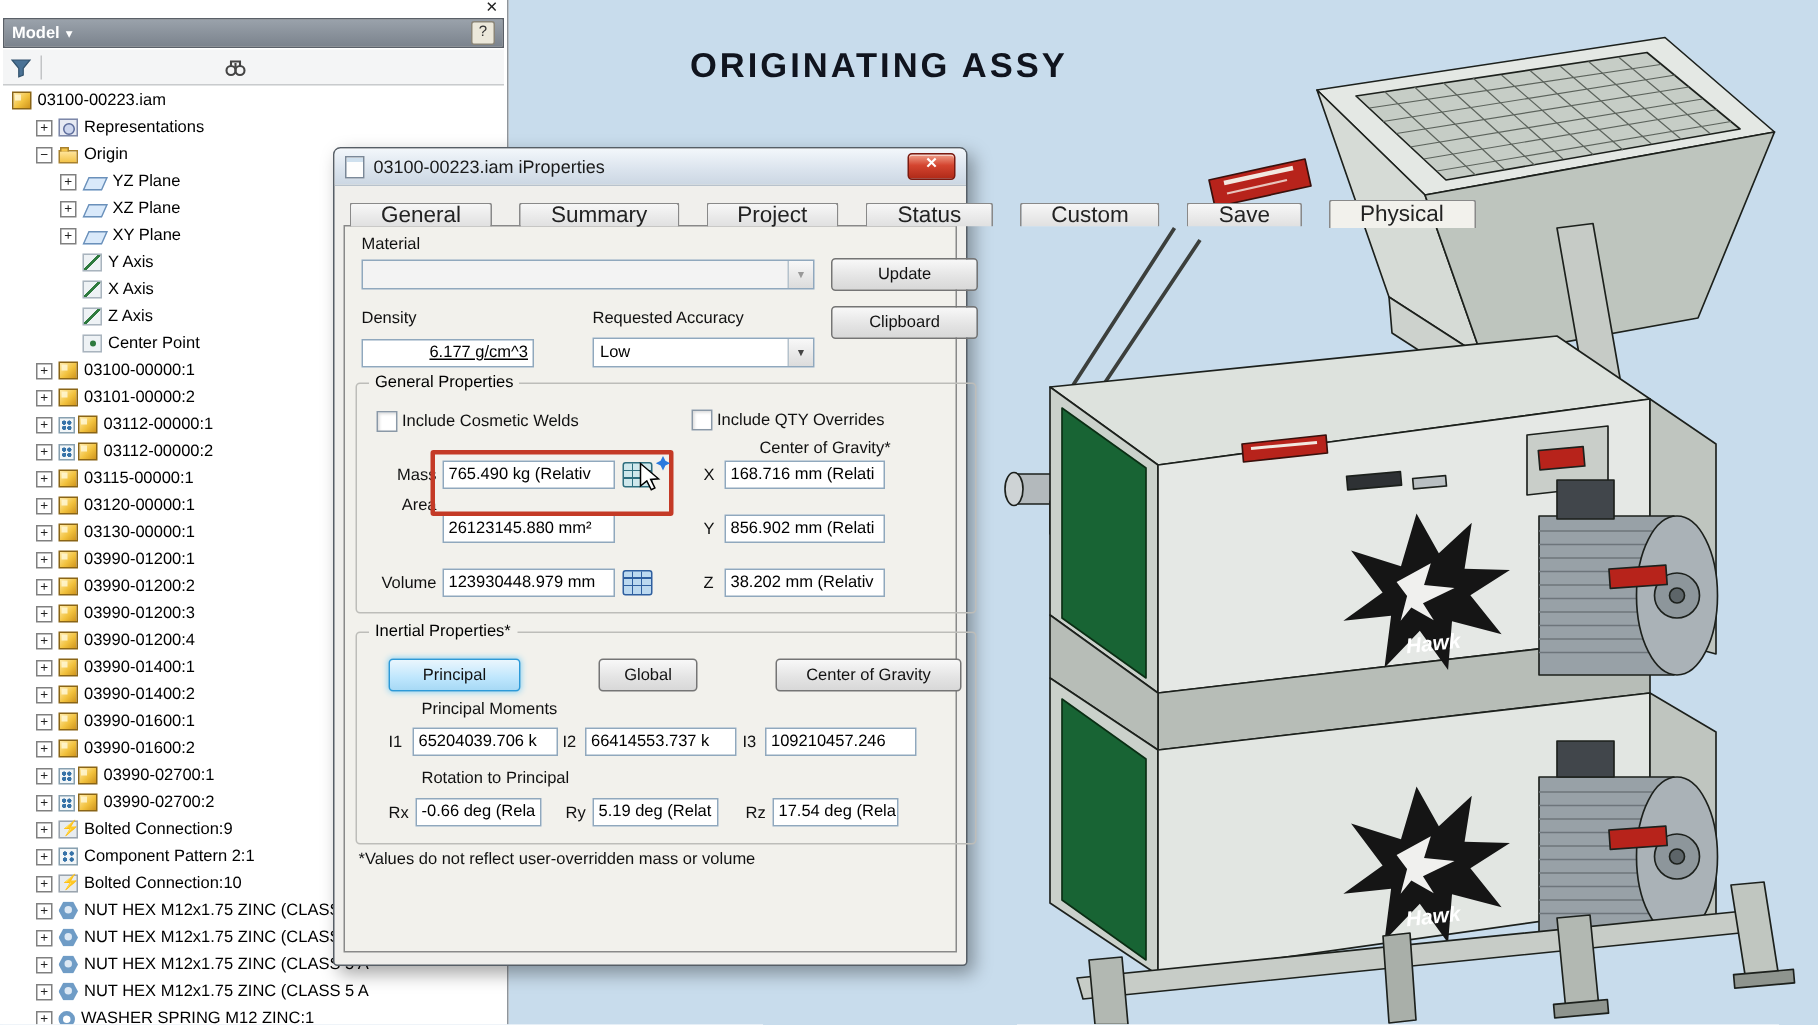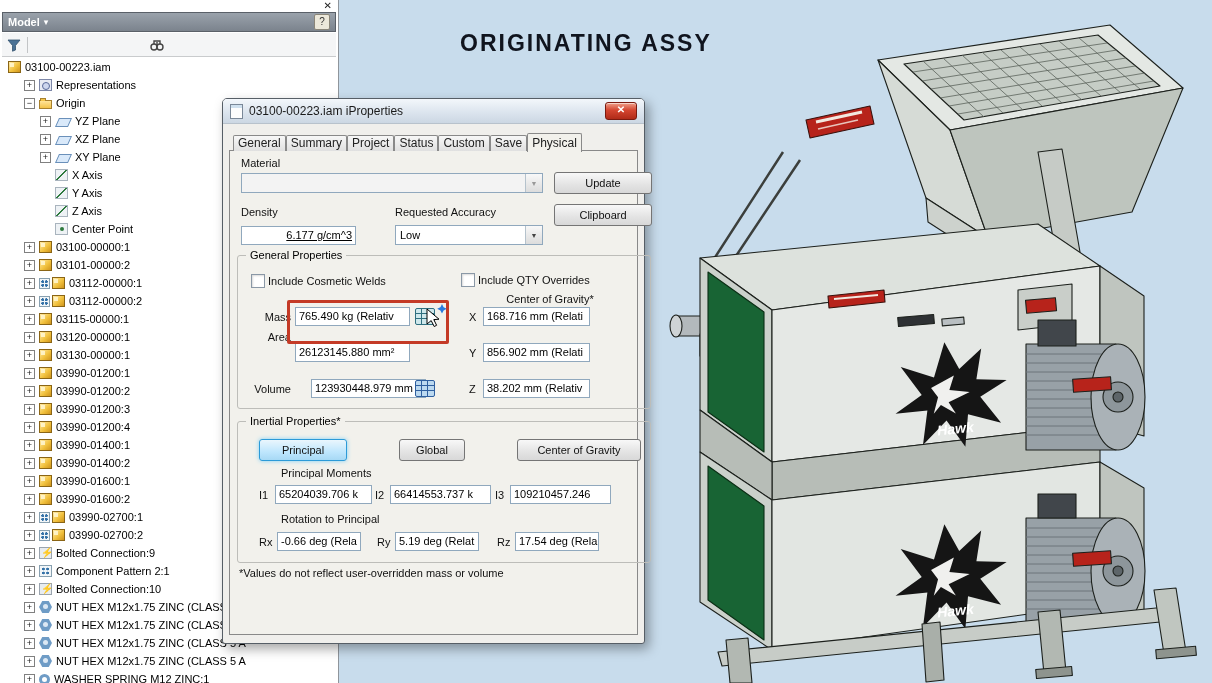--- a/index.html
+++ b/index.html
@@ -61,22 +61,22 @@
   .dialog{position:absolute;left:222px;top:98px;width:423px;height:546px;background:#f0efec;
     border:1px solid #565e66;border-radius:5px 5px 3px 3px;box-shadow:4px 5px 12px rgba(0,0,0,.35);box-sizing:border-box;}
   .dlg-titlebar{height:24px;background:linear-gradient(#f3f7fb,#dae3ed 60%,#ccd7e3);border-bottom:1px solid #b8c2cc;
     border-radius:4px 4px 0 0;display:flex;align-items:center;padding:0 7px;}
   .dlg-ico{width:11px;height:13px;background:#fdfdfd;border:1px solid #7a8898;box-shadow:inset 0 3px 0 #cfe0ee;flex:none;}
   .dlg-title{font-size:12px;color:#1a1a1a;margin-left:6px;}
   .dlg-close{margin-left:auto;width:30px;height:16px;background:linear-gradient(#f0a08a,#d44530 45%,#b02a18);
     border:1px solid #7a1a10;border-radius:3px;color:#fff;font-size:10px;line-height:14px;text-align:center;font-weight:bold;
     box-shadow:inset 0 1px 0 rgba(255,255,255,.55);}
   .tabs{position:absolute;left:10px;top:33px;display:flex;align-items:flex-end;height:19px;z-index:2;}
-  .tab{padding:0 4px;font-size:12px;height:15px;line-height:15px;background:linear-gradient(#f7f7f7,#e0e0e0);
-    border:1px solid #898989;border-bottom:none;border-radius:2px 2px 0 0;margin-right:0;color:#222;}
+  .tab{padding:0 20px;font-size:15px;height:15px;line-height:15px;background:linear-gradient(#f7f7f7,#e0e0e0);
+    border:1px solid #898989;border-bottom:none;border-radius:2px 2px 0 0;margin-right:18px;color:#222;}
   .tab.active{background:#f2f1ec;height:18px;line-height:18px;margin-bottom:-1px;position:relative;}
   .tab-page{position:absolute;left:6px;top:51px;right:6px;bottom:8px;border:1px solid #898989;background:#f2f1ec;}
   .lbl{position:absolute;font-size:11px;color:#111;white-space:nowrap;z-index:3;}
   .lbl.r{text-align:right;}
   .tfield{position:absolute;background:#fff;border:1px solid #90a8bd;font-size:11px;line-height:15px;
     padding:1px 3px;overflow:hidden;white-space:nowrap;color:#000;z-index:3;box-sizing:content-box;}
   .tfield.right{text-align:right;text-decoration:underline;}
   .combo{position:absolute;display:flex;background:#fff;border:1px solid #90a8bd;z-index:3;box-sizing:border-box;}
   .combo .val{flex:1;font-size:11px;line-height:18px;padding:0 4px;overflow:hidden;white-space:nowrap;}
   .combo .arrow{width:16px;border-left:1px solid #b5c2cc;background:linear-gradient(#f8f8f8,#dcdcdc);
@@ -261,27 +261,27 @@
         <div class="trow">
           <span style="flex: 0 0 auto; width: 38px;"></span>
           <span class="texp">+</span>
           <span class="ticon ic-plane"></span>
           <span class="tlabel">XY Plane</span>
         </div>
         <div class="trow">
           <span style="flex: 0 0 auto; width: 38px;"></span>
           <span class="texp-sp"></span>
           <span class="ticon ic-axis"></span>
-          <span class="tlabel">X Axis</span>
+          <span class="tlabel">Y Axis</span>
         </div>
         <div class="trow">
           <span style="flex: 0 0 auto; width: 38px;"></span>
           <span class="texp-sp"></span>
           <span class="ticon ic-axis"></span>
-          <span class="tlabel">Y Axis</span>
+          <span class="tlabel">X Axis</span>
         </div>
         <div class="trow">
           <span style="flex: 0 0 auto; width: 38px;"></span>
           <span class="texp-sp"></span>
           <span class="ticon ic-axis"></span>
           <span class="tlabel">Z Axis</span>
         </div>
         <div class="trow">
           <span style="flex: 0 0 auto; width: 38px;"></span>
           <span class="texp-sp"></span>
@@ -492,21 +492,21 @@
     <span class="calc" style="left:192px;top:209px"></span>
     <span class="lbl" style="left:246px;top:212px">X</span>
     <div class="tfield" style="left:260px;top:208px;width:99px;height:15px">168.716 mm (Relati</div>
 
     <span class="lbl r" style="left:22px;top:232px;width:46px">Area</span>
     <div class="tfield" style="left:72px;top:244px;width:107px;height:15px">26123145.880 mm²</div>
     <span class="lbl" style="left:246px;top:248px">Y</span>
     <div class="tfield" style="left:260px;top:244px;width:99px;height:15px">856.902 mm (Relati</div>
 
     <span class="lbl r" style="left:14px;top:284px;width:54px">Volume</span>
-    <div class="tfield" style="left:88px;top:280px;width:107px;height:15px">123930448.979 mm</div>
+    <div class="tfield" style="left:72px;top:280px;width:107px;height:15px">123930448.979 mm</div>
     <span class="calc calc2" style="left:192px;top:281px"></span>
     <span class="lbl" style="left:246px;top:284px">Z</span>
     <div class="tfield" style="left:260px;top:280px;width:99px;height:15px">38.202 mm (Relativ</div>
 
     <div class="anno-red" style="left:64px;top:201px;width:156px;height:38px"></div>
     <svg class="cursor-ico" style="left:200px;top:204px" width="26" height="26" viewBox="0 0 26 26">
       <path d="M19,1 l1.6,3.2 3.2,1.6 -3.2,1.6 -1.6,3.2 -1.6,-3.2 -3.2,-1.6 3.2,-1.6 z" fill="#2a7ade" stroke="none"></path>
       <path d="M4,6 L4,21 L8.2,17.6 L11.2,23.5 L13.6,22.3 L10.8,16.6 L16,16.2 Z" fill="#ffffff" stroke="#000" stroke-width="1"></path>
     </svg>
 

